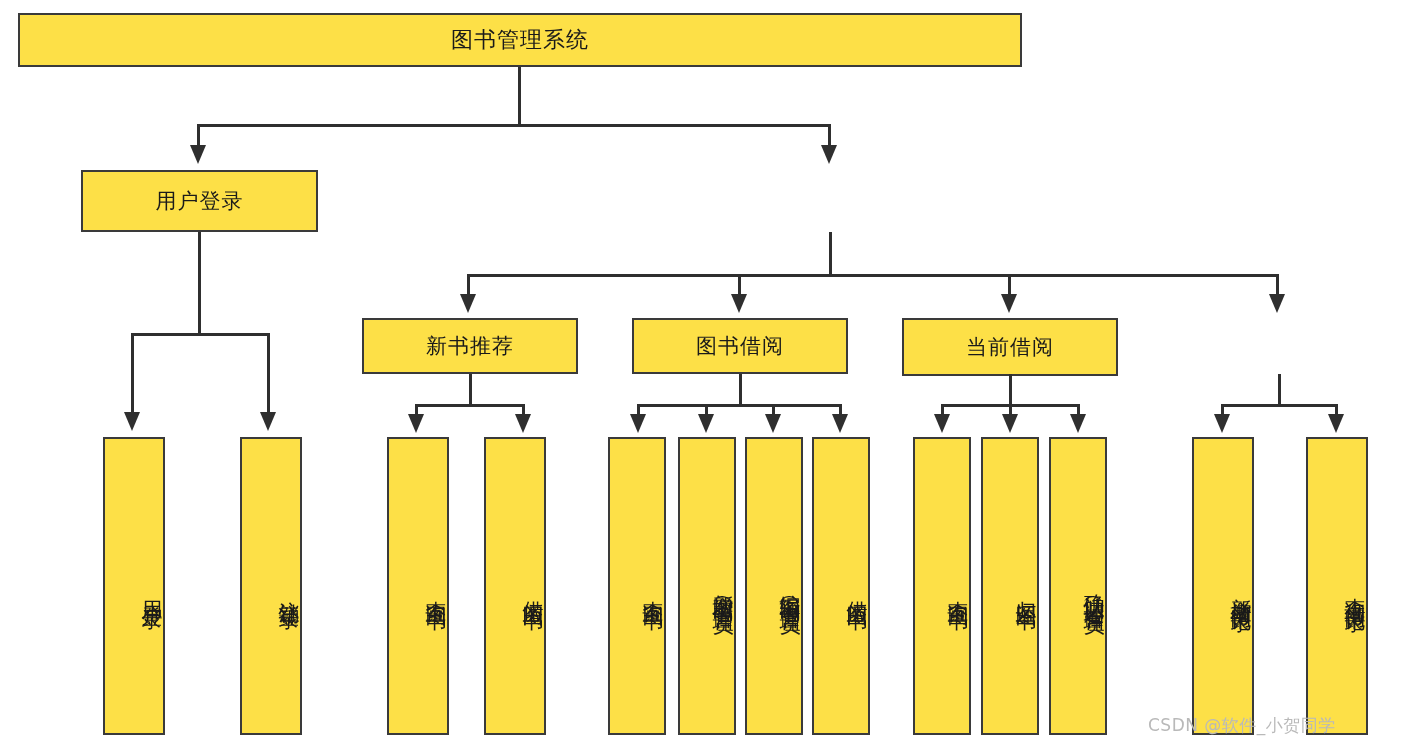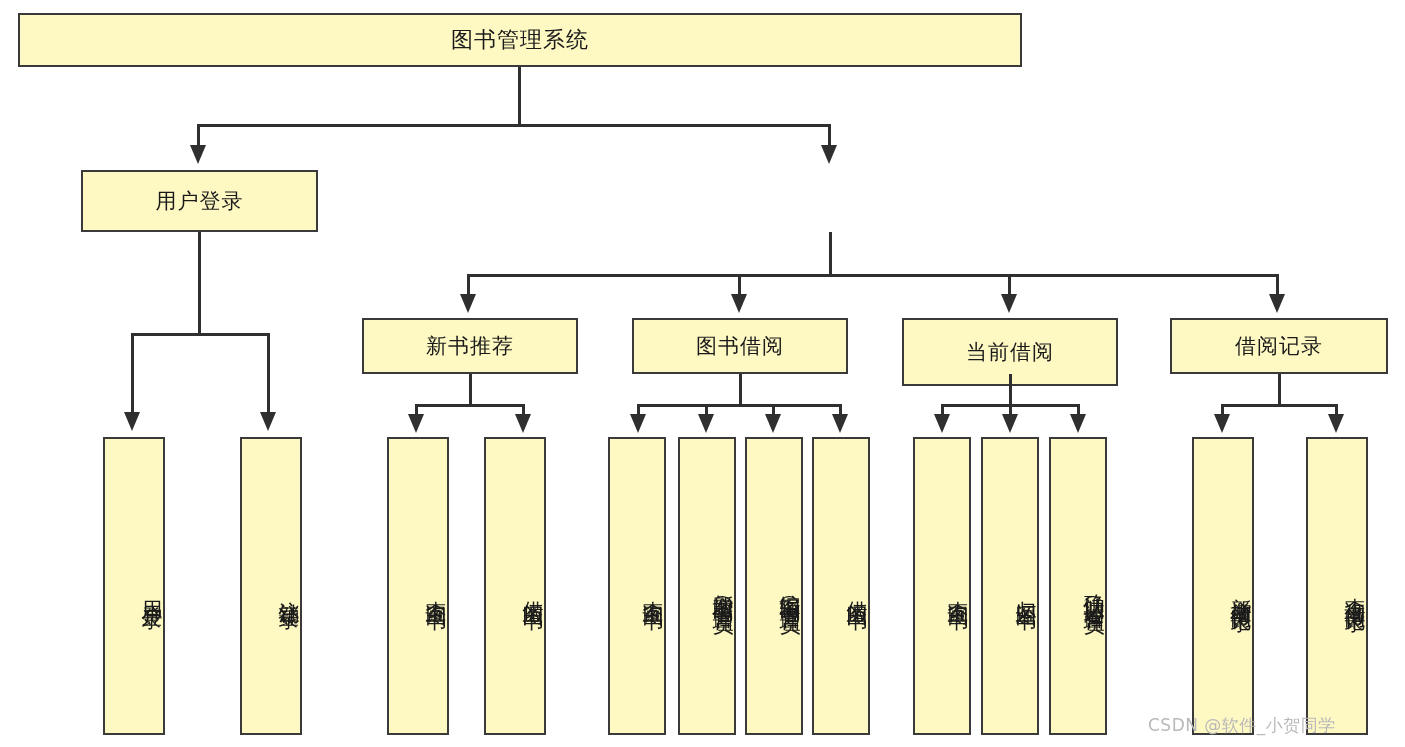--- a/index.html
+++ b/index.html
@@ -16,21 +16,21 @@
     width: 1405px;
     height: 747px;
     background: #ffffff;
     overflow: hidden;
   }
   
   .node {
     position: absolute;
     box-sizing: border-box;
     border: 2px solid #3a3a3a;
-    background: #fef9c3;
+    background: #fde047;
     display: flex;
     align-items: center;
     justify-content: center;
     color: #1a1a1a;
   }
   .node.h {                 
     font-size: 21px;
     letter-spacing: 1px;
   }
   .node.v {                 
@@ -113,25 +113,22 @@
   <div class="arrow" style="left:1001px; top:294px;"></div>
   <div class="edge v" style="left:1276px; top:274px; width:3px; height:22px;"></div>
   <div class="arrow" style="left:1269px; top:294px;"></div>
 
   <div class="node h" style="left:632px; top:318px; width:216px; height:56px;">
     <span class="label">图书借阅</span>
   </div>
   <div class="node h" style="left:362px; top:318px; width:216px; height:56px;">
     <span class="label">新书推荐</span>
   </div>
-  <div class="node h" style="left:902px; top:318px; width:216px; height:68px;">
+  <div class="node h" style="left:902px; top:318px; width:216px; height:58px;">
     <span class="label">当前借阅</span>
-  </div>
-  <div class="node h" style="left:1170px; top:318px; width:218px; height:56px;">
-    <span class="label">借阅记录</span>
   </div>
 
   <div class="edge v" style="left:469px; top:374px; width:3px; height:30px;"></div>
   <div class="edge h" style="left:415px; top:404px; width:110px; height:3px;"></div>
   <div class="edge v" style="left:415px; top:404px; width:3px; height:12px;"></div>
   <div class="arrow" style="left:408px; top:414px;"></div>
   <div class="edge v" style="left:522px; top:404px; width:3px; height:12px;"></div>
   <div class="arrow" style="left:515px; top:414px;"></div>
 
   <div class="edge v" style="left:739px; top:374px; width:3px; height:30px;"></div>

